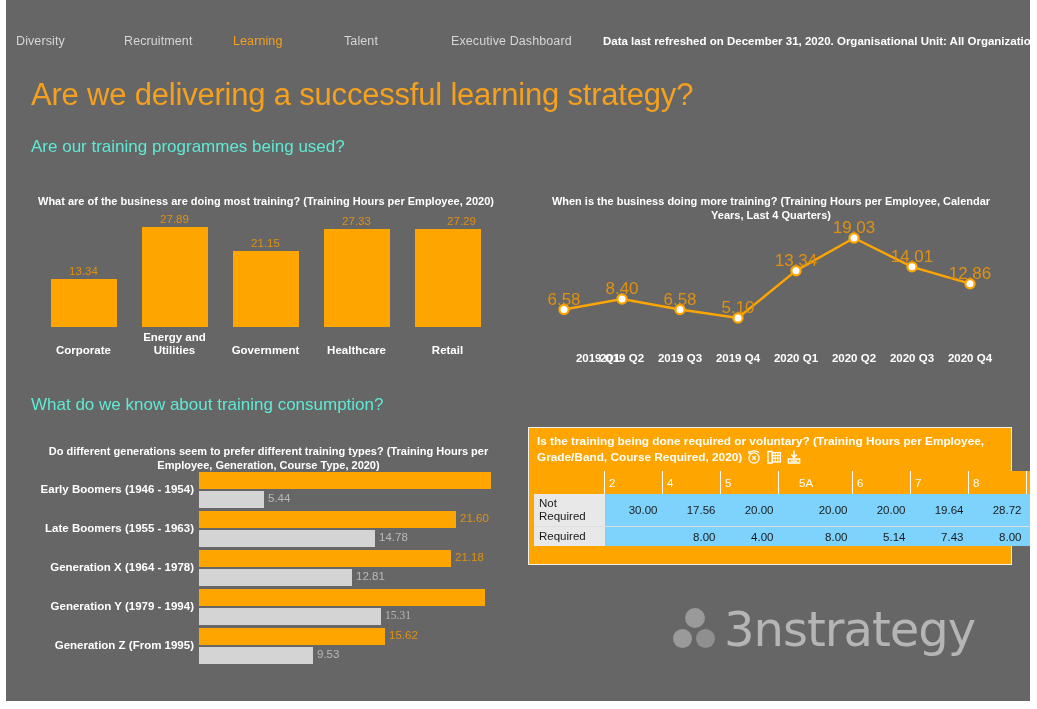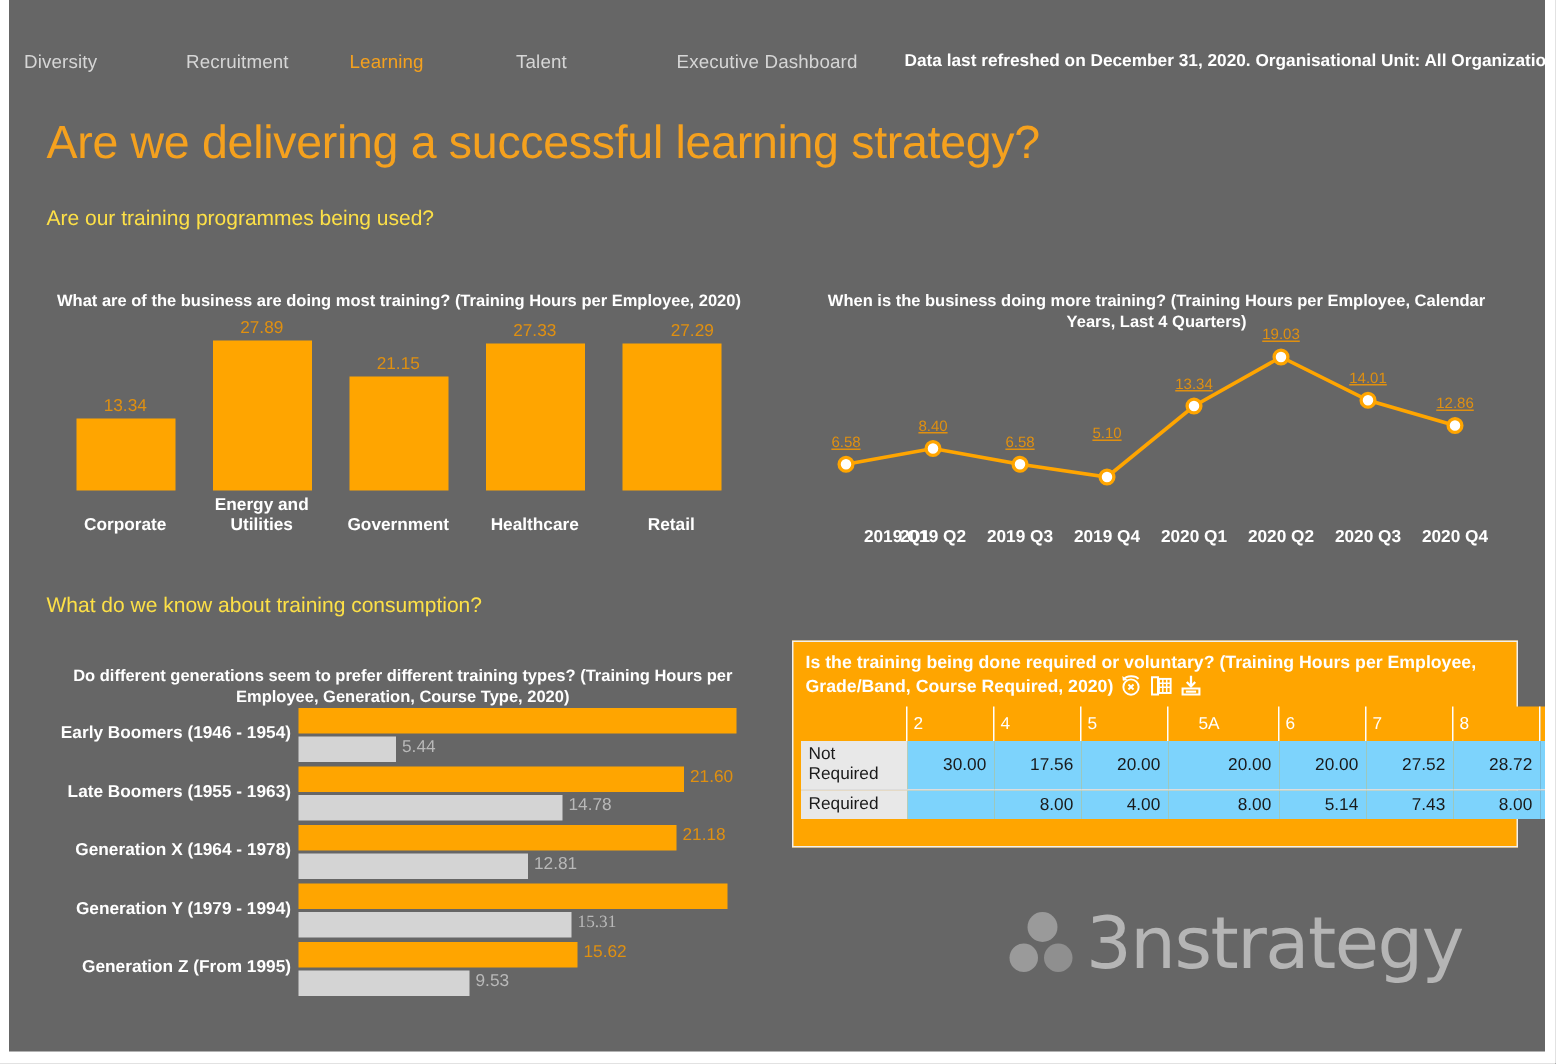--- a/index.html
+++ b/index.html
@@ -56,22 +56,22 @@
   #main-title {
     position: absolute;
     left: 25px; top: 77px;
     font-size: 31px;
     color: #f5a11e;
     white-space: nowrap;
     letter-spacing: -0.2px;
   }
   .section-heading {
     position: absolute;
-    font-size: 14px;
-    color: #fde047;
+    font-size: 17px;
+    color: #5eead4;
     white-space: nowrap;
   }
   #section-1 { left: 25px; top: 137px; }
   #section-2 { left: 25px; top: 395px; }
 
   
   .panel-title {
     position: absolute;
     font-size: 11px;
     font-weight: bold;
@@ -127,25 +127,24 @@
     left: 520px; top: 214px;
     width: 500px; height: 150px;
   }
   #line-svg {
     position: absolute;
     left: 0; top: 0;
     width: 500px; height: 120px;
   }
   .lc-value {
     position: absolute;
-    font-size: 10px;
+    font-size: 17px;
     color: #e09010;
     white-space: nowrap;
     transform: translateX(-50%);
-    text-decoration: underline;
   }
   .lc-label {
     position: absolute;
     bottom: 0;
     font-size: 11.5px;
     font-weight: bold;
     color: #ffffff;
     white-space: nowrap;
     transform: translateX(-50%);
   }
@@ -330,21 +329,21 @@
           <circle cx="328" cy="24" r="4.6" fill="#ffffff" stroke="#ffa500" stroke-width="2.2"></circle>
           <circle cx="386" cy="52.82986360373295" r="4.6" fill="#ffffff" stroke="#ffa500" stroke-width="2.2"></circle>
           <circle cx="444" cy="69.71428571428572" r="4.6" fill="#ffffff" stroke="#ffa500" stroke-width="2.2"></circle>
         </svg>
     <div class="lc-value" style="left: 38px; top: 75.5004px;">6.58</div>
         <div class="lc-label" style="left: 38px; margin-left: 34px;">2019 Q1</div>
         <div class="lc-value" style="left: 96px; top: 65.0481px;">8.40</div>
         <div class="lc-label" style="left: 96px;">2019 Q2</div>
         <div class="lc-value" style="left: 154px; top: 75.5004px;">6.58</div>
         <div class="lc-label" style="left: 154px;">2019 Q3</div>
-        <div class="lc-value" style="left: 212px; top: 70px;">5.10</div>
+        <div class="lc-value" style="left: 212px; top: 84px;">5.10</div>
         <div class="lc-label" style="left: 212px;">2019 Q4</div>
         <div class="lc-value" style="left: 270px; top: 36.6777px;">13.34</div>
         <div class="lc-label" style="left: 270px;">2020 Q1</div>
         <div class="lc-value" style="left: 328px; top: 4px;">19.03</div>
         <div class="lc-label" style="left: 328px;">2020 Q2</div>
         <div class="lc-value" style="left: 386px; top: 32.8299px;">14.01</div>
         <div class="lc-label" style="left: 386px;">2020 Q3</div>
         <div class="lc-value" style="left: 444px; top: 49.7143px;">12.86</div>
         <div class="lc-label" style="left: 444px;">2020 Q4</div>
       </div>
@@ -423,21 +422,21 @@
             </tr>
         </thead>
         <tbody>
             <tr>
               <td class="rowhead">Not Required</td>
               <td>30.00</td>
               <td>17.56</td>
               <td>20.00</td>
               <td>20.00</td>
               <td>20.00</td>
-              <td>27.52</td>
+              <td>19.64</td>
               <td>28.72</td>
               <td>14.56</td>
             </tr>
             <tr>
               <td class="rowhead">Required</td>
               <td></td>
               <td>8.00</td>
               <td>4.00</td>
               <td>8.00</td>
               <td>5.14</td>

